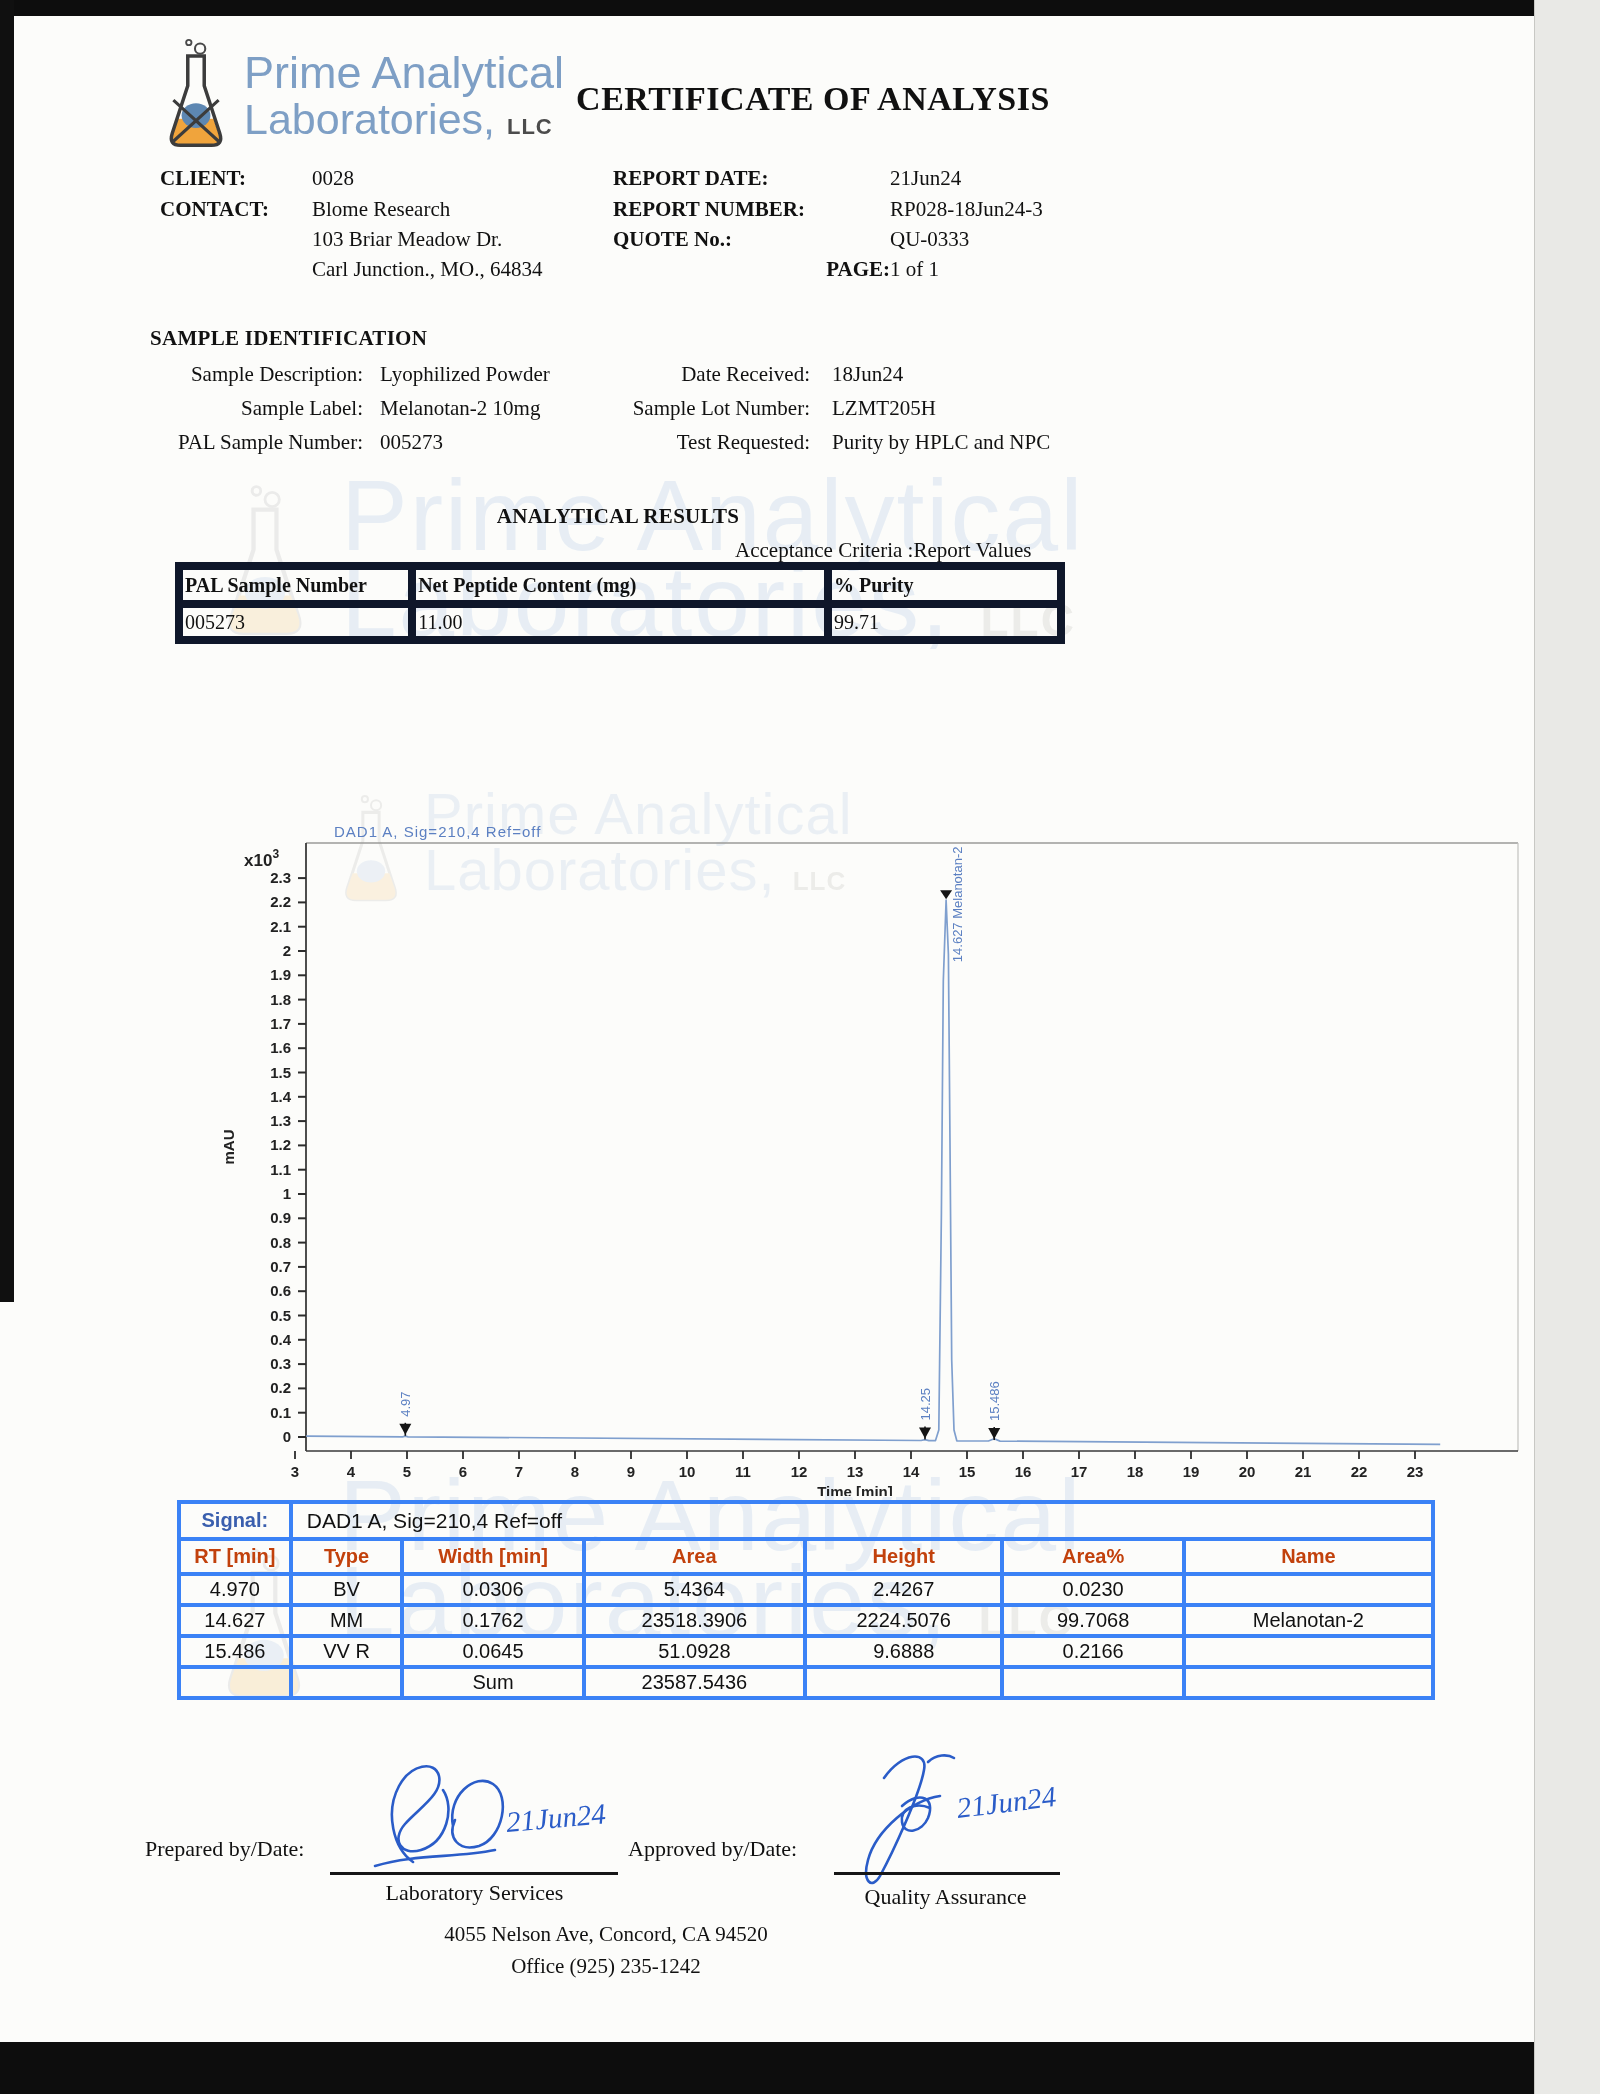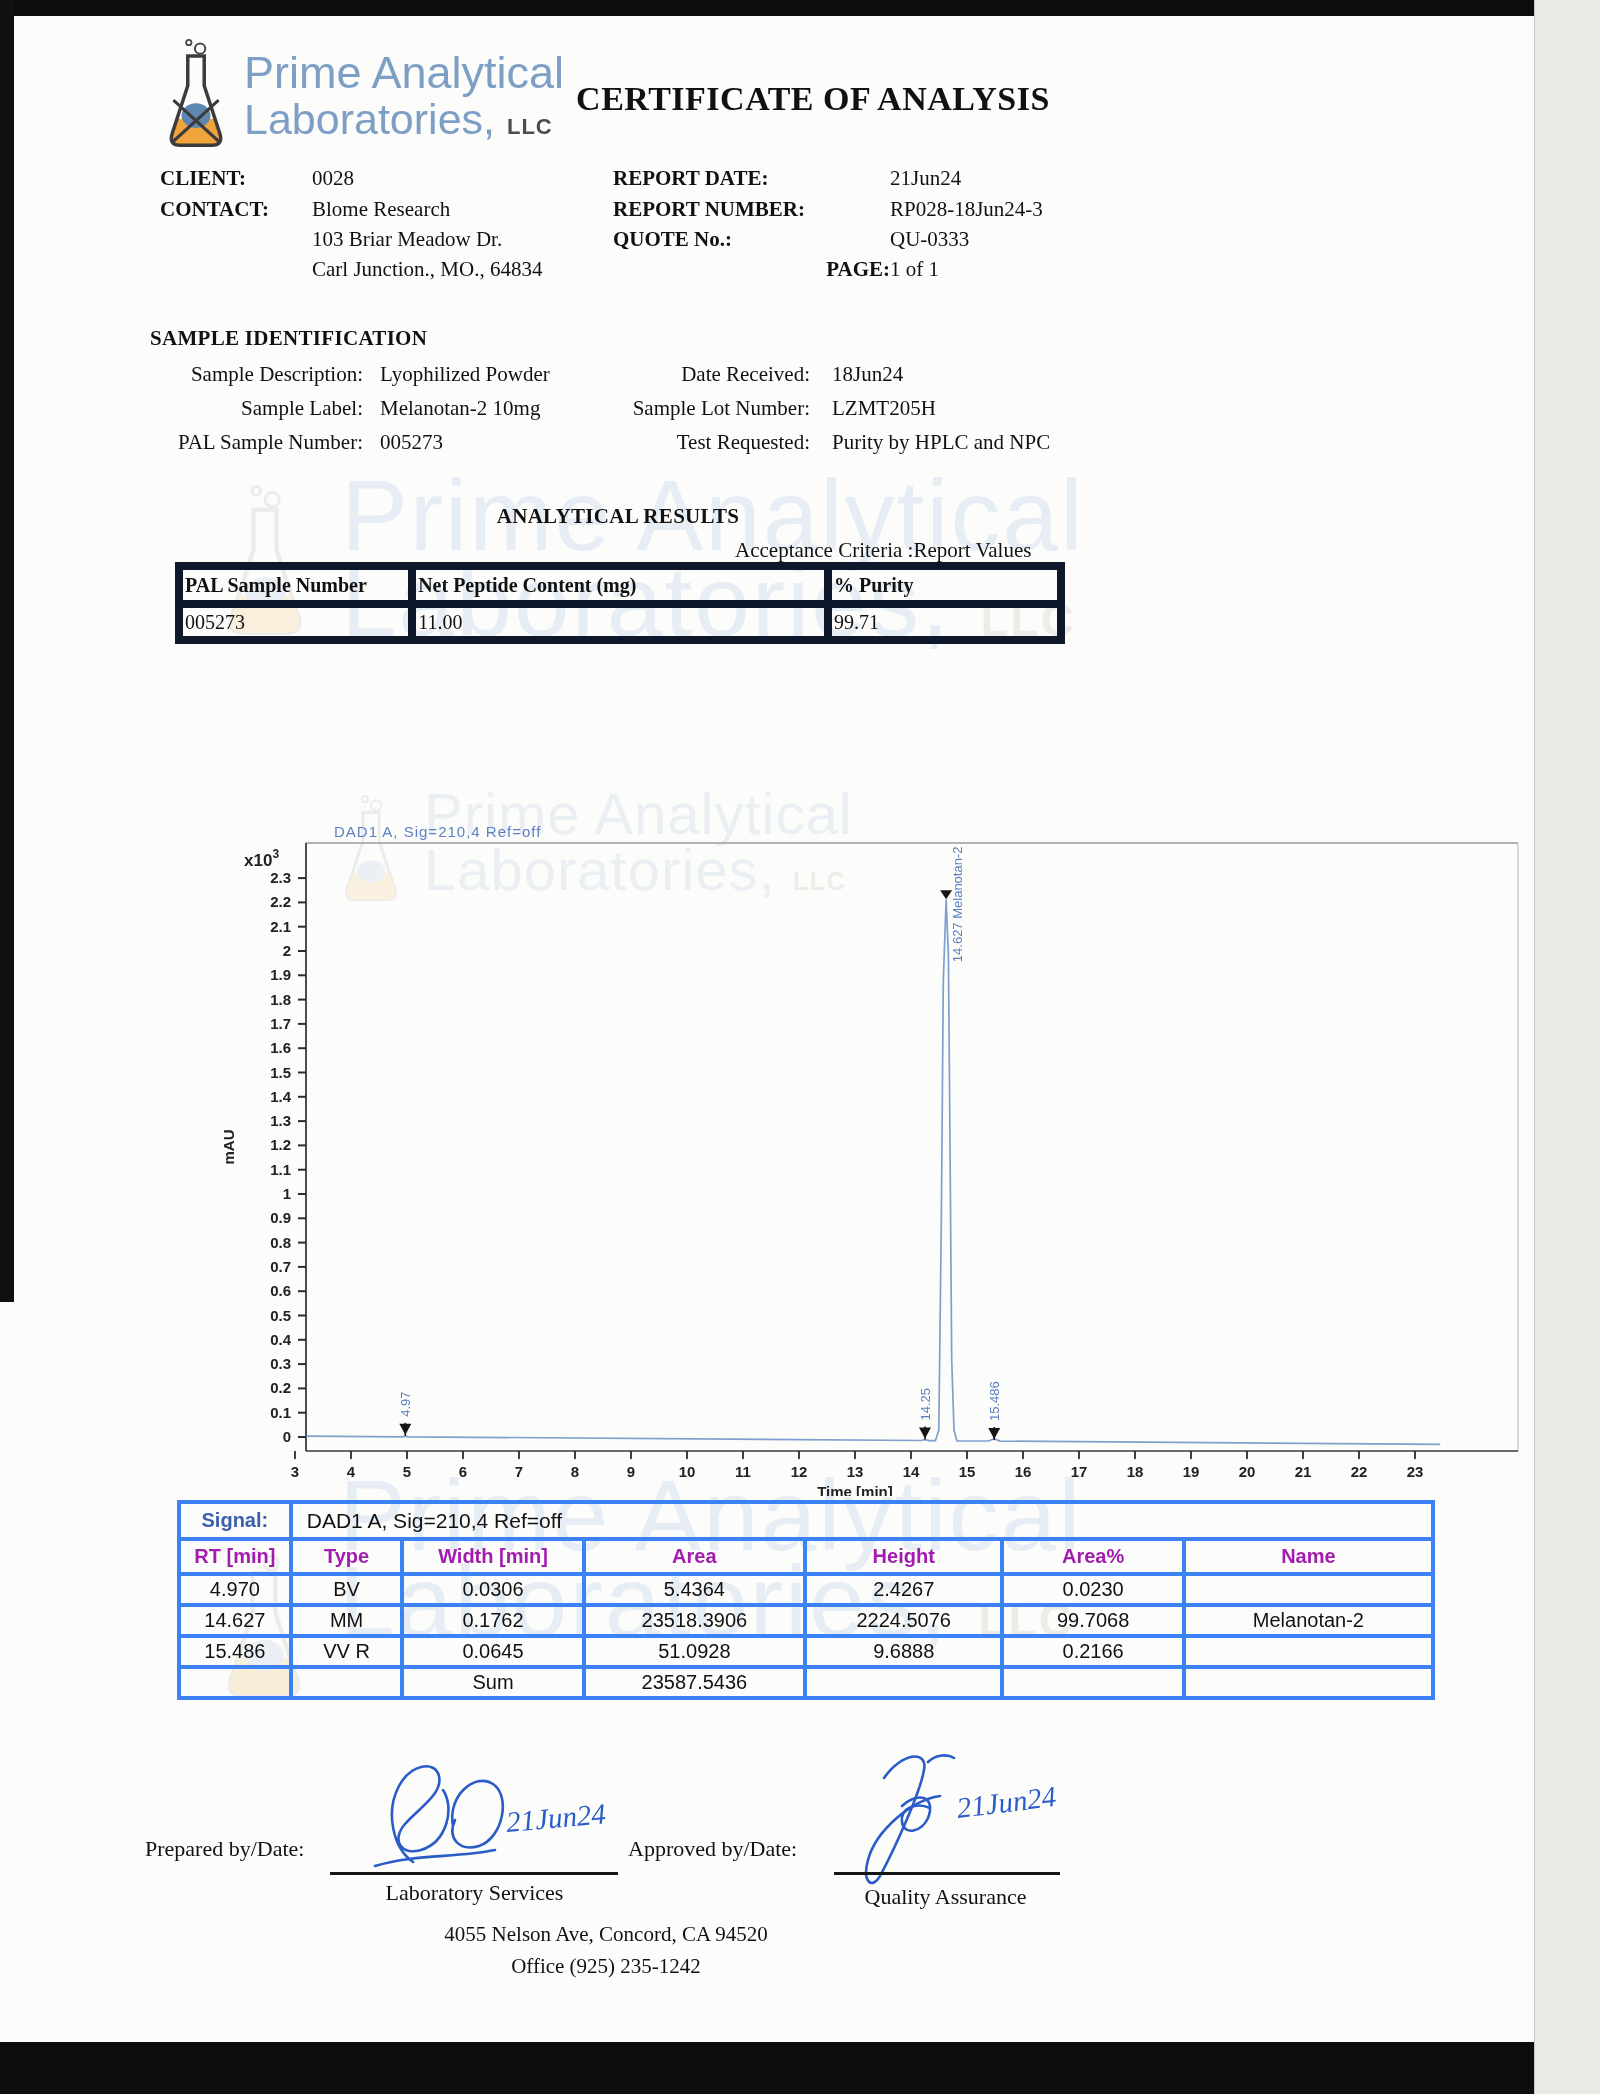--- a/index.html
+++ b/index.html
@@ -37,21 +37,21 @@
   .res-table{position:absolute;left:175px;top:562px;width:890px;font-size:20px;}
   .res-table th,.res-table td{border:8px solid #0f172a;text-align:left;padding:2px;}
   .res-table th{font-weight:700;height:26px;border-bottom:5px double #1c1c1c;}
   .res-table td{height:24px;}
   
   .peak-table{position:absolute;left:177px;top:1500px;width:1258px;
       font-family:"Liberation Sans","DejaVu Sans",sans-serif;font-size:20px;}
   .peak-table th,.peak-table td{border:4px solid #3b82f6;text-align:center;padding:0;}
   .peak-table .sig-lbl{color:#3a5fae;font-weight:700;height:33px;}
   .peak-table .sig-val{text-align:left;padding-left:14px;font-size:21px;}
-  .peak-table th{color:#a21caf;font-weight:700;height:31px;}
+  .peak-table th{color:#c2410c;font-weight:700;height:31px;}
   .peak-table td{height:27px;}
   .sig-label{font-size:22px;}
   .sig-role{font-size:22px;text-align:center;}
   .underline{position:absolute;height:3px;background:#161616;}
   .footer-line{position:absolute;left:150px;width:912px;text-align:center;font-size:21px;}
   .confidential{color:#d22b1f;font-weight:700;font-size:22px;letter-spacing:1px;}
   svg{display:block;}
 </style>
 </head>
 <body>

